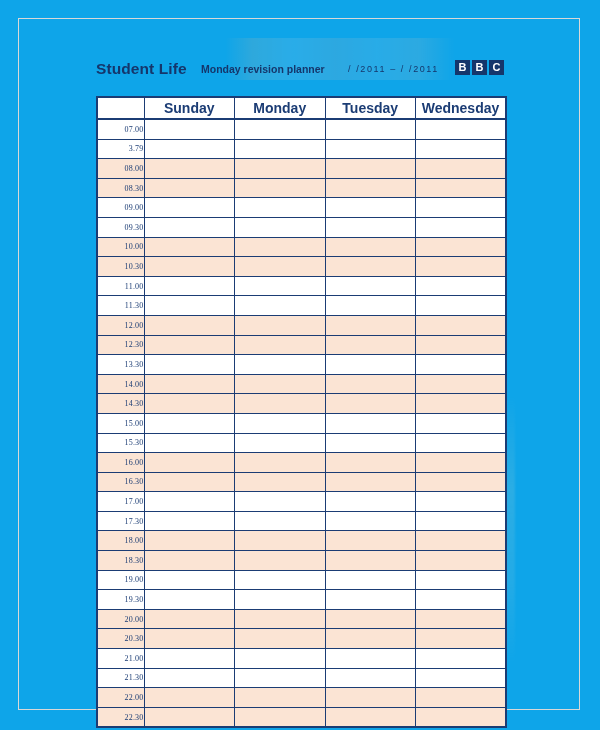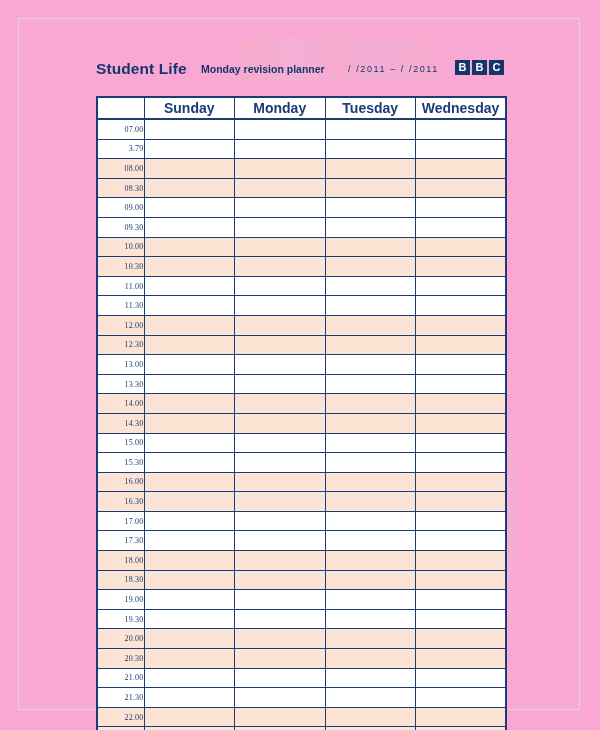--- a/index.html
+++ b/index.html
@@ -13,21 +13,21 @@
     font-family: "Liberation Sans", sans-serif;
     position: relative;
     overflow: hidden;
   }
 
   .page {
     position: absolute;
     left: 0; top: 0;
     width: 600px;
     height: 730px;
-    background: #f9a8d4;
+    background: #0ea5e9;
   }
 
   
   .page-border {
     position: absolute;
     left: 18px;
     top: 18px;
     width: 562px;
     height: 692px;
     border: 1px solid #d8d8d8;
@@ -275,27 +275,20 @@
             <td class="slot"></td>
           </tr>
           <tr class="shade">
             <td class="time">12.30</td>
             <td class="slot"></td>
             <td class="slot"></td>
             <td class="slot"></td>
             <td class="slot"></td>
           </tr>
           <tr class="plain">
-            <td class="time">13.00</td>
-            <td class="slot"></td>
-            <td class="slot"></td>
-            <td class="slot"></td>
-            <td class="slot"></td>
-          </tr>
-          <tr class="plain">
             <td class="time">13.30</td>
             <td class="slot"></td>
             <td class="slot"></td>
             <td class="slot"></td>
             <td class="slot"></td>
           </tr>
           <tr class="shade">
             <td class="time">14.00</td>
             <td class="slot"></td>
             <td class="slot"></td>

